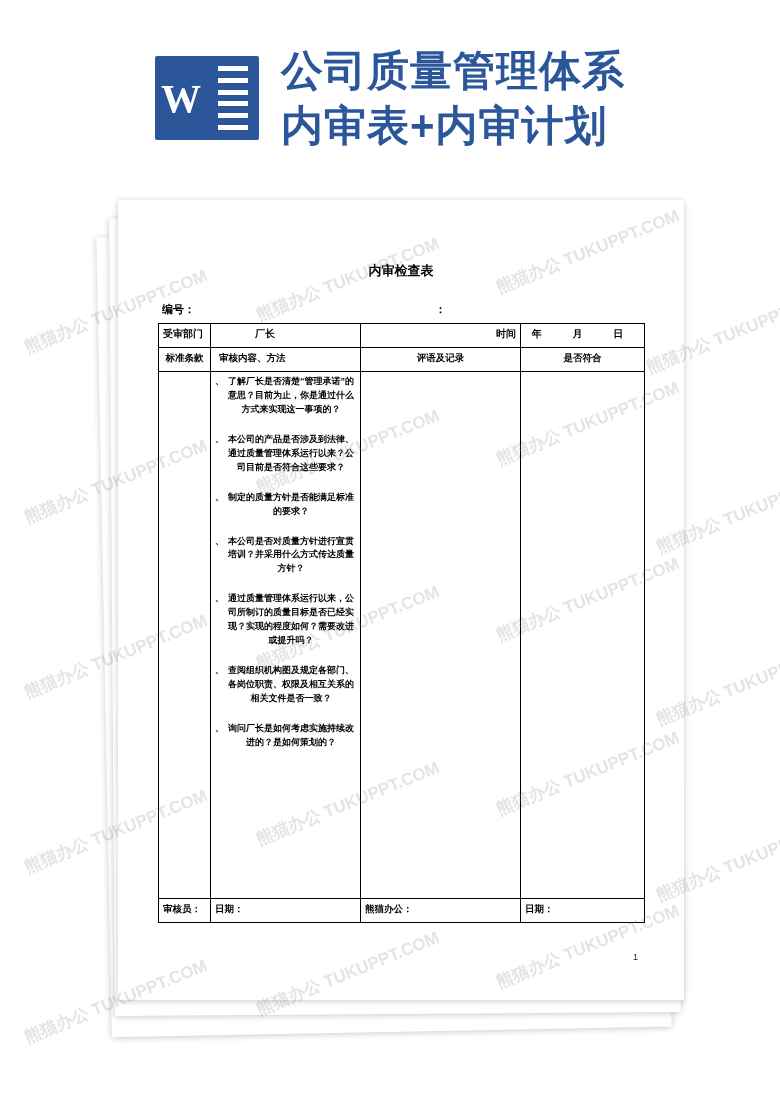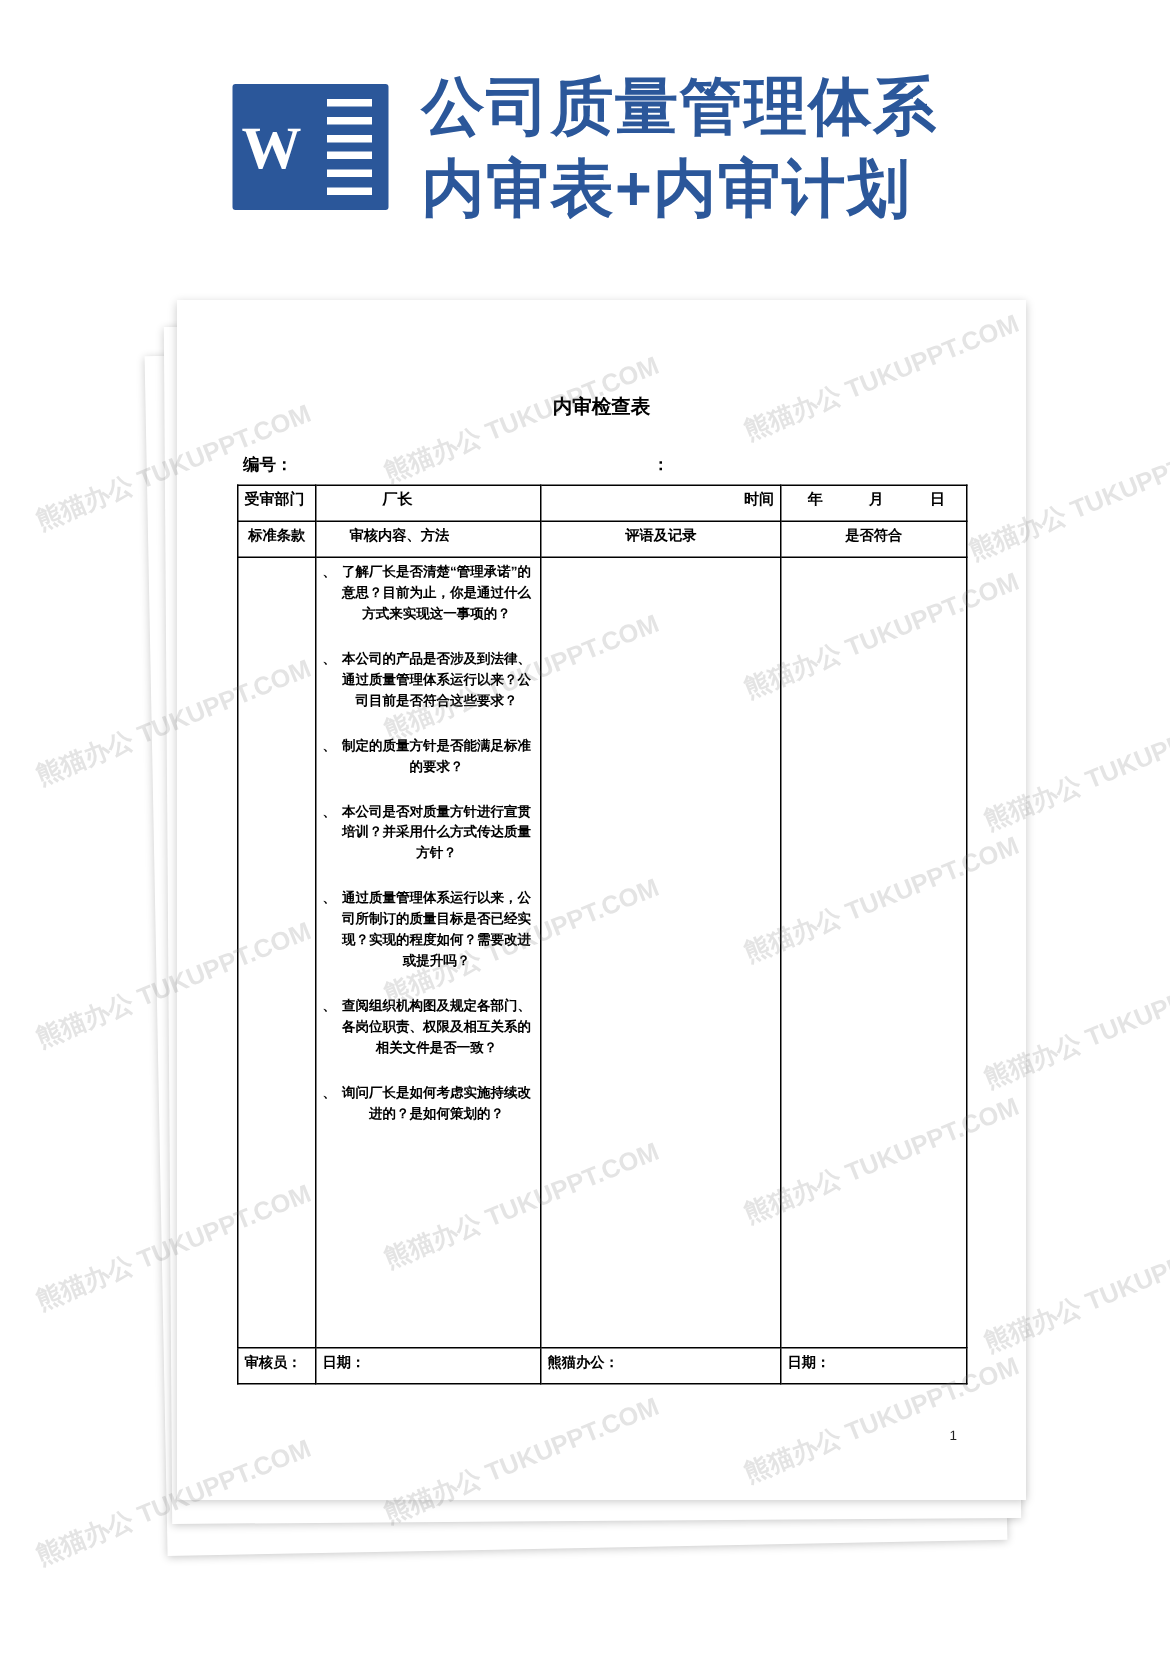--- a/index.html
+++ b/index.html
@@ -155,31 +155,31 @@
 
   .row-head td {
     height: 17px;
     vertical-align: middle;
     font-weight: bold;
     font-size: 10px;
   }
   .row-head td.plant { text-align: left; padding-left: 44px; }
   .row-head td.time-label { text-align: right; }
   .row-head td.date-cells {
-    text-align: right;
+    text-align: center;
     letter-spacing: 14px;
     padding-right: 0;
   }
   .row-subhead td {
     height: 17px;
     vertical-align: middle;
     text-align: center;
     font-weight: bold;
   }
-  .row-subhead td.sub-content { text-align: left; padding-left: 22px; }
+  .row-subhead td.sub-content { text-align: left; padding-left: 8px; }
 
   .body-cell { height: 520px; }
   .q-list {
     list-style: none;
     margin: 0;
     padding: 0;
   }
   .q-list li {
     display: flex;
     margin-bottom: 16px;

